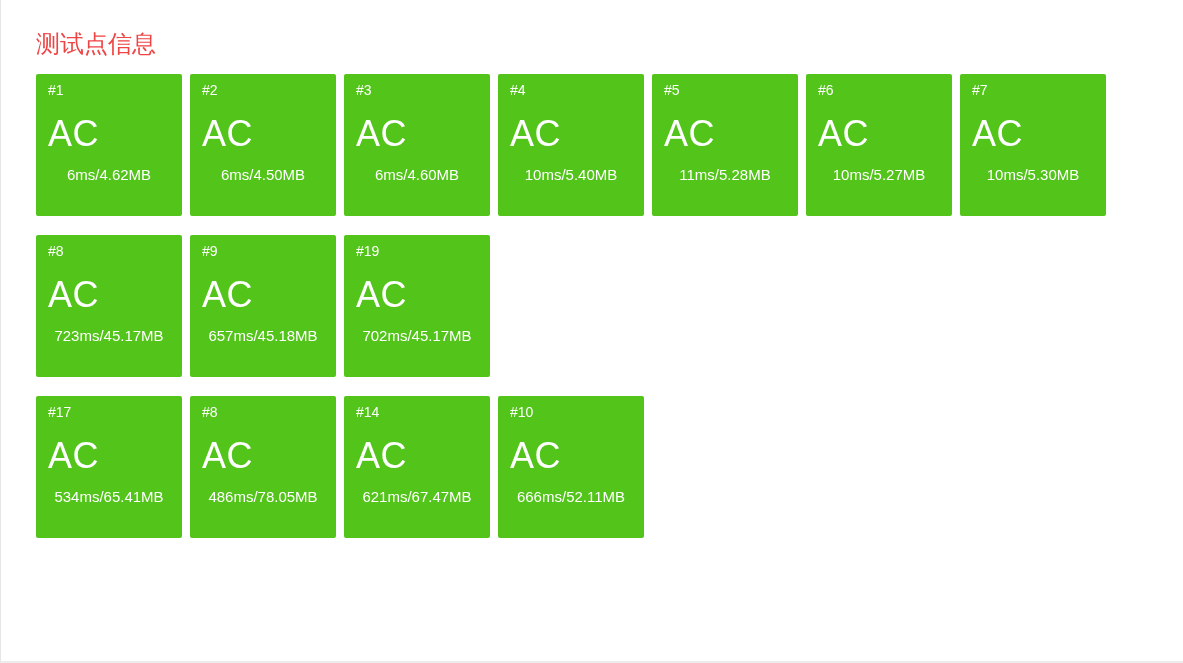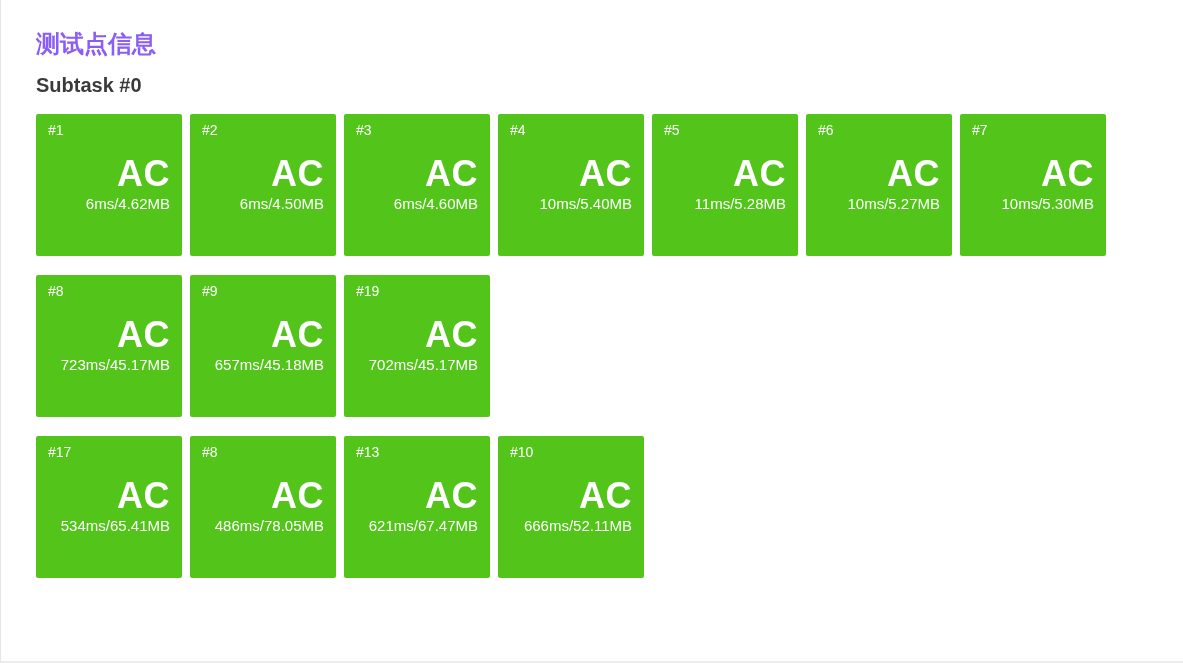--- a/index.html
+++ b/index.html
@@ -13,22 +13,22 @@
     min-height: 100vh;
     width: 1183px;
     max-width: 100%;
     border-left: 1px solid #e6e6e6;
     border-bottom: 2px solid #ececec;
     padding: 10px 60px 44px 35px;
     background: #ffffff;
   }
   .page-title {
     font-size: 24px;
-    font-weight: bold;
-    color: #8b5cf6;
+    font-weight: normal;
+    color: #ef4444;
     margin: 22px 0 18px 0;
     line-height: 1;
   }
   .subtask-title {
     font-size: 20px;
     font-weight: bold;
     color: #3a3a3a;
     margin: 2px 0 17px 0;
     line-height: 1.15;
   }
@@ -50,41 +50,40 @@
     overflow: hidden;
   }
   .case-num {
     font-size: 14px;
     line-height: 1.2;
     text-align: left;
   }
   .case-status {
     font-size: 36px;
     line-height: 1;
-    text-align: right;
+    text-align: left;
     margin-top: 17px;
-    font-weight: bold;
+    font-weight: normal;
     letter-spacing: 0.5px;
   }
   .case-resource {
     font-size: 15px;
     line-height: 1.2;
-    text-align: right;
-    margin-top: 3px;
+    text-align: center;
+    margin-top: 14px;
     white-space: nowrap;
   }
 </style>
 </head>
 <body>
 
 <div class="page">
   <h2 class="page-title">测试点信息</h2>
   <div id="subtasks">
   <section class="subtask">
-    <h3 class="subtask-title">Subtask #0</h3>
     <div class="cases">
   <div class="test-case">
     <div class="case-num">#1</div>
     <div class="case-status">AC</div>
     <div class="case-resource">6ms/4.62MB</div>
   </div>
 
   <div class="test-case">
     <div class="case-num">#2</div>
     <div class="case-status">AC</div>
@@ -149,21 +148,21 @@
     <div class="case-resource">534ms/65.41MB</div>
   </div>
 
   <div class="test-case">
     <div class="case-num">#8</div>
     <div class="case-status">AC</div>
     <div class="case-resource">486ms/78.05MB</div>
   </div>
 
   <div class="test-case">
-    <div class="case-num">#13</div>
+    <div class="case-num">#14</div>
     <div class="case-status">AC</div>
     <div class="case-resource">621ms/67.47MB</div>
   </div>
 
   <div class="test-case">
     <div class="case-num">#10</div>
     <div class="case-status">AC</div>
     <div class="case-resource">666ms/52.11MB</div>
   </div>
 </div>

